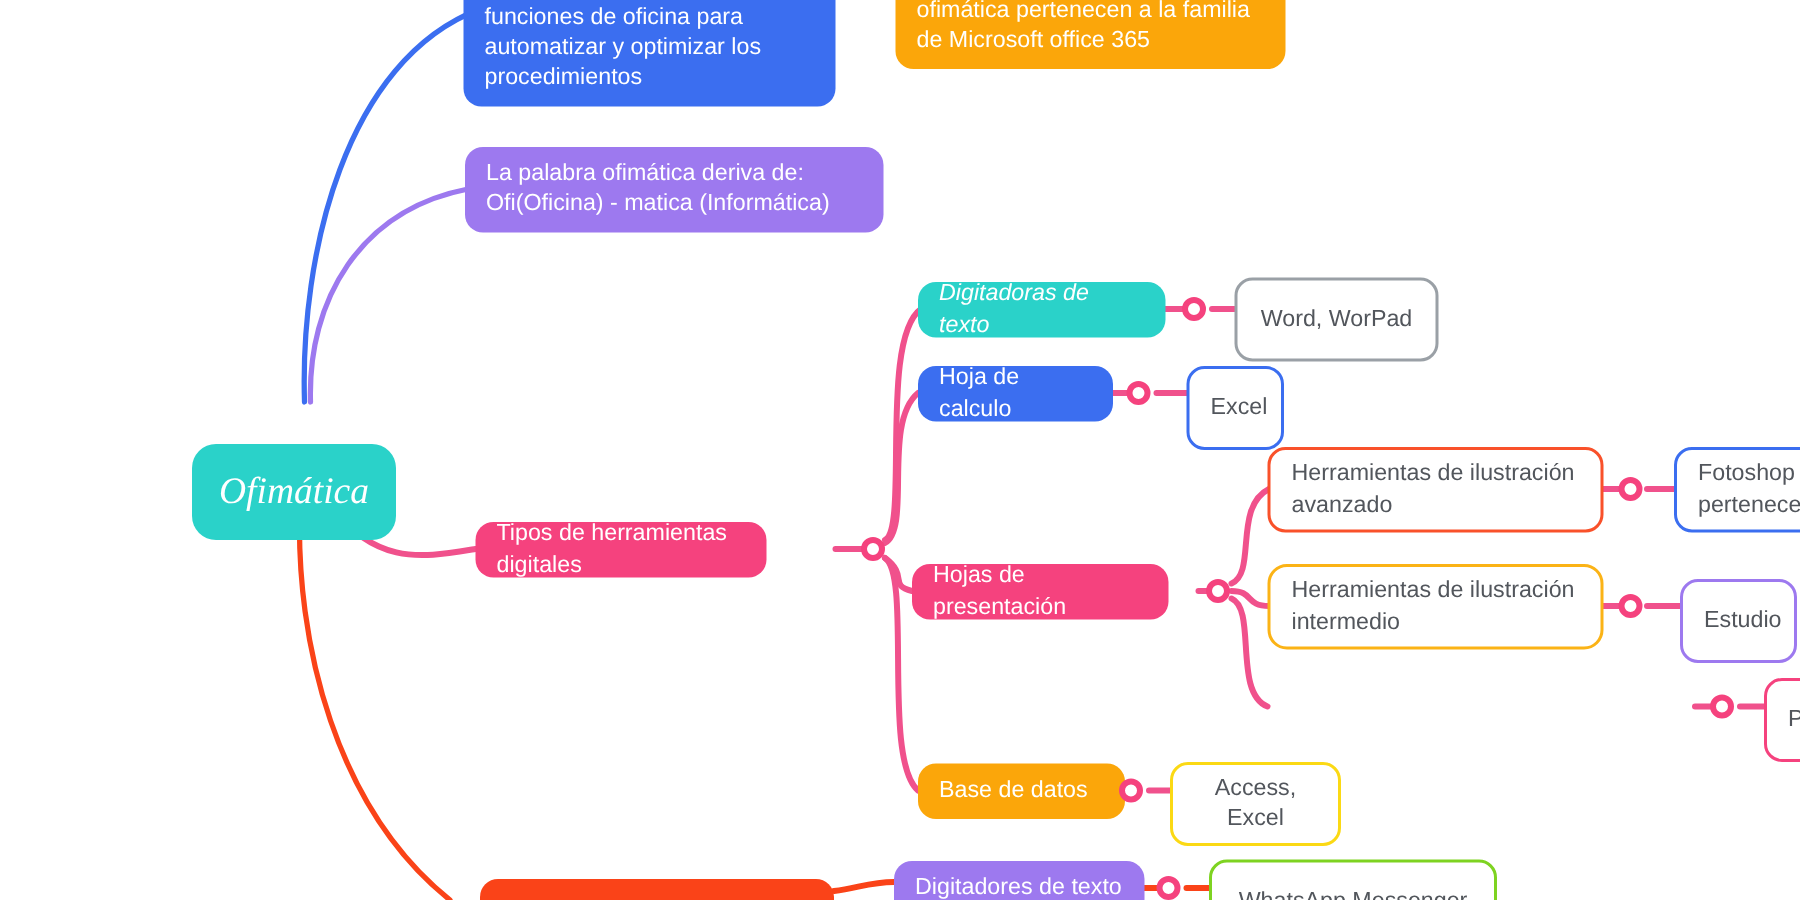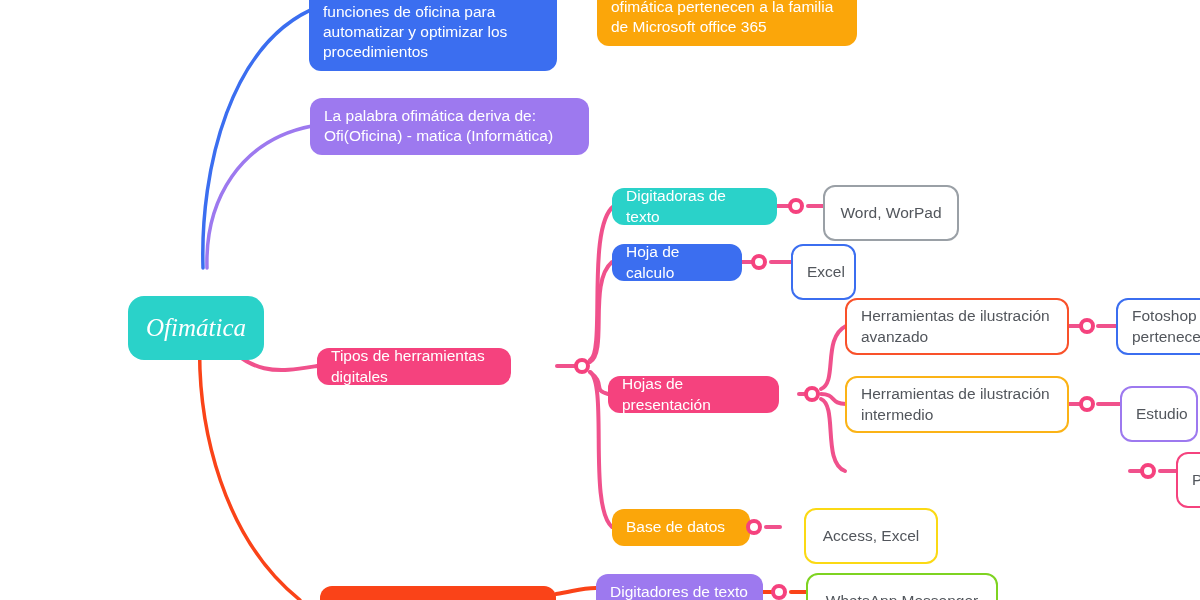--- a/index.html
+++ b/index.html
@@ -31,21 +31,21 @@
   .c-pink{background:#f5427e;}
   .c-pinkdeep{background:#f5427e;}
   .c-amber{background:#fba60a;}
   .c-purple2{background:#9d79ef;}
   .c-red{background:#fa4318;}
 
   .b-gray{border-color:#9aa0a6;}
   .b-blue{border-color:#3b6ef0;}
   .b-cyan{border-color:#17c3e0;}
   .b-red{border-color:#f9512a;}
-  .b-orange{border-color:#fbb316;}
+  .b-orange{border-color:#fbb316;border-radius:13px;}
   .b-purple{border-color:#9d79ef;}
   .b-pink{border-color:#f5427e;}
   .b-yellow{border-color:#fbd914;}
   .b-green{border-color:#7ed321;}
 
   .knob{position:absolute;width:16px;height:16px;border-radius:50%;
         background:#ffffff;border:4px solid #f5427e;box-sizing:border-box;}
 </style>
 </head>
 <body>
@@ -110,21 +110,21 @@
 
   <div class="node fill c-purple" style="left:310px;top:98px;width:279px;height:57px;align-items:flex-end;">
     <span>La palabra ofimática deriva de: Ofi(Oficina) - matica (Informática)</span>
   </div>
 
   <div class="node fill c-pink" style="left:317px;top:348px;width:194px;height:37px;">
     <span>Tipos de herramientas digitales</span>
   </div>
   <div class="knob" style="left:574px;top:358px;"></div>
 
-  <div class="node fill c-teal" style="left:612px;top:188px;width:165px;height:37px;">
+  <div class="node fill c-teal" style="left:612px;top:188px;width:165px;height:37px;font-style:italic;">
     <span>Digitadoras de texto</span>
   </div>
   <div class="knob" style="left:788px;top:198px;"></div>
   <div class="node outline b-gray" style="left:823px;top:185px;width:136px;height:42px;justify-content:center;">
     <span style="text-align:center;">Word, WorPad</span>
   </div>
 
   <div class="node fill c-blue" style="left:612px;top:244px;width:130px;height:37px;">
     <span>Hoja de calculo</span>
   </div>
@@ -156,21 +156,21 @@
 
   <div class="knob" style="left:1140px;top:463px;"></div>
   <div class="node outline b-pink" style="left:1176px;top:452px;width:80px;height:38px;">
     <span>P</span>
   </div>
 
   <div class="node fill c-amber" style="left:612px;top:509px;width:138px;height:37px;">
     <span>Base de datos</span>
   </div>
   <div class="knob" style="left:746px;top:519px;"></div>
-  <div class="node outline b-yellow" style="left:780px;top:508px;width:134px;height:39px;justify-content:flex-start;margin-left:24px;">
+  <div class="node outline b-yellow" style="left:780px;top:508px;width:114px;height:39px;justify-content:flex-start;">
     <span style="text-align:center;">Access, Excel</span>
   </div>
 
   <div class="node fill c-red" style="left:320px;top:586px;width:236px;height:48px;">
     <span></span>
   </div>
 
   <div class="node fill c-purple2" style="left:596px;top:574px;width:167px;height:37px;">
     <span>Digitadores de texto</span>
   </div>

